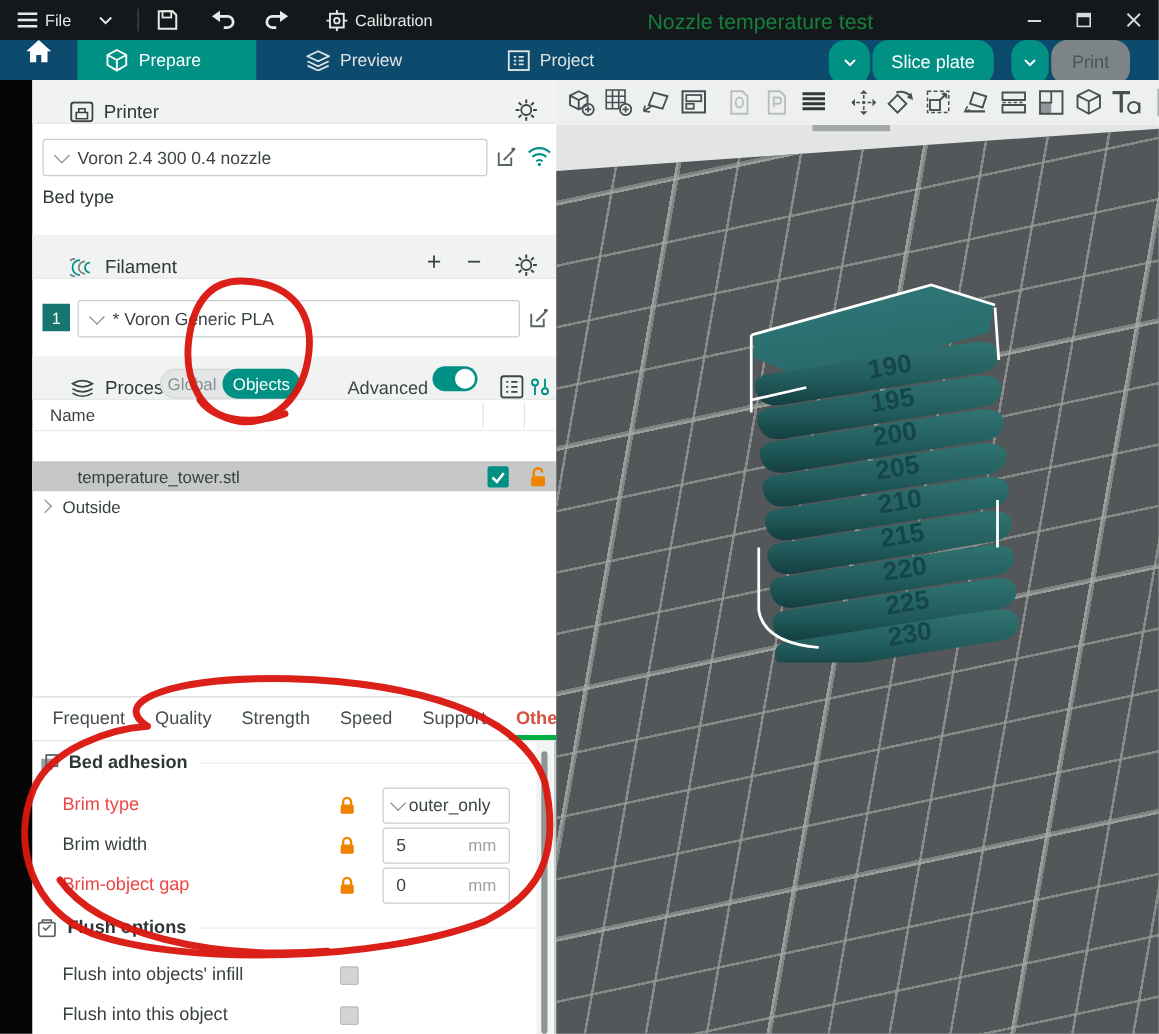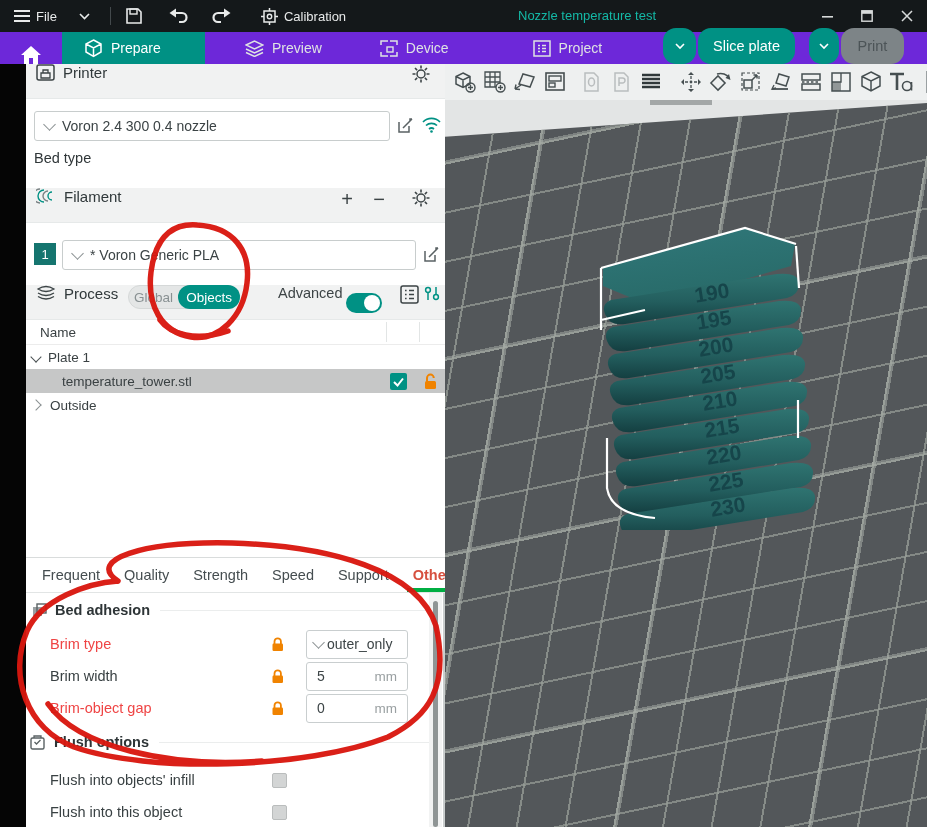--- a/index.html
+++ b/index.html
@@ -6,38 +6,38 @@
   html,body { width:927px; height:827px; overflow:hidden; background:#fff;
     font-family:"Liberation Sans", sans-serif; }
   .abs { position:absolute; }
   svg { display:block; }
 
   
   #titlebar { left:0; top:0; width:927px; height:32px; background:#14181a; color:#e8eaea;
     display:flex; align-items:center; font-size:13px; }
   #titlebar .tb-item { display:flex; align-items:center; gap:6px; padding:0 8px; height:100%; }
   .tb-sep { width:1px; height:18px; background:#43494c; margin:0 6px; }
-  #win-title { position:absolute; left:518px; top:8px; font-size:13px; color:#14b8a6; }
+  #win-title { position:absolute; left:518px; top:8px; font-size:17px; color:#15803d; }
   .win-ctrls { position:absolute; right:0; top:0; height:32px; display:flex; align-items:center; }
   .win-btn { width:40px; height:32px; display:flex; align-items:center; justify-content:center; }
 
   
-  #navbar { left:0; top:32px; width:927px; height:32px; background:#6d28d9; display:flex; align-items:flex-end; }
+  #navbar { left:0; top:32px; width:927px; height:32px; background:#0c4a6e; display:flex; align-items:flex-start; }
   .nav-tab { height:32px; display:flex; align-items:center; gap:8px; padding:0 22px;
     color:#dfe3e3; font-size:14px; }
   .nav-tab.active { background:#009184; color:#fff; }
   .pill { height:36px; border-radius:13px; display:flex; align-items:center; justify-content:center; }
   .pill.teal { background:#009184; color:#fff; }
   .pill.gray { background:#7d8487; color:#4c5457; }
 
   
   #left-black { left:0; top:64px; width:26px; height:763px; background:#050505; }
   #panel { left:26px; top:64px; width:419px; height:763px; background:#fff; }
   .strip { position:absolute; left:0; width:419px; height:35px; background:#f1f2f2;
-    display:flex; align-items:flex-start; border-bottom:1px solid #e6e9e9; }
+    display:flex; align-items:flex-end; border-bottom:1px solid #e6e9e9;padding-left:20px; }
   .strip .title { font-size:15px; color:#30383a; margin-left:8px; }
   .combo { position:absolute; height:30px; background:#fff; border:1px solid #c8cdcd; border-radius:3px;
     display:flex; align-items:center; font-size:14px; color:#3b4345; }
   .chev { width:9px; height:9px; border-left:1.6px solid #8a9092; border-bottom:1.6px solid #8a9092;
     transform:rotate(-45deg); margin:0 8px 3px 10px; flex:0 0 auto; }
   .seg { position:absolute; height:24px; background:#e4e6e6; border:1px solid #d5d8d8; border-radius:13px;
     display:flex; align-items:center; font-size:13.5px; }
   .toggle { position:absolute; width:36px; height:20px; border-radius:10px; background:#009184; }
   .toggle .knob { position:absolute; right:2px; top:2px; width:16px; height:16px; border-radius:50%; background:#fff; }
 
@@ -169,27 +169,20 @@
     </svg>
     <span>Prepare</span>
   </div>
   <div class="nav-tab" style="margin-left:18px;">
     <svg width="19" height="17">
       <path d="M1 5 L9.5 1 L18 5 L9.5 9 Z" fill="none" stroke="#dfe3e3" stroke-width="1.4"></path>
       <path d="M1 9 L9.5 13 L18 9 M1 12.5 L9.5 16.5 L18 12.5" fill="none" stroke="#dfe3e3" stroke-width="1.4"></path>
     </svg>
     <span>Preview</span>
   </div>
-  <div class="nav-tab" style="margin-left:14px;">
-    <svg width="18" height="17">
-      <path d="M1 5 V1 H8 M10 1 H17 V5 M17 12 V16 H10 M8 16 H1 V12" fill="none" stroke="#dfe3e3" stroke-width="1.5"></path>
-      <rect x="7" y="7" width="6" height="5" fill="none" stroke="#dfe3e3" stroke-width="1.4"></rect>
-    </svg>
-    <span>Device</span>
-  </div>
   <div class="nav-tab" style="margin-left:40px;">
     <svg width="18" height="17">
       <rect x="1" y="1" width="16" height="15" fill="none" stroke="#dfe3e3" stroke-width="1.5"></rect>
       <path d="M5 5.5 h2 M5 8.5 h2 M5 11.5 h2 M9 5.5 h4 M9 8.5 h4 M9 11.5 h4" stroke="#dfe3e3" stroke-width="1.4"></path>
     </svg>
     <span>Project</span>
   </div>
   <div class="pill teal" style="position:absolute; left:663px; width:33px;">
     <svg width="10" height="7">
         <polyline points="1,1 5,5 9,1" fill="none" stroke="#fff" stroke-width="1.6"></polyline>
@@ -293,24 +286,20 @@
       <circle cx="5" cy="5" r="2.4" fill="none" stroke="#009184" stroke-width="1.5"></circle>
       <circle cx="13" cy="12" r="2.4" fill="none" stroke="#009184" stroke-width="1.5"></circle>
       <path d="M5 8 v7 M13 2 v7" stroke="#009184" stroke-width="1.5"></path>
     </svg>
   </div>
 
   <div class="olist-row" style="top:256px; height:25px; border-bottom:1px solid #ececec;">
     <span style="margin-left:14px;">Name</span>
     <div class="abs" style="left:360px; top:2px; width:1px; height:20px; background:#e2e5e5;"></div>
     <div class="abs" style="left:393px; top:2px; width:1px; height:20px; background:#e2e5e5;"></div>
-  </div>
-  <div class="olist-row" style="top:281px;">
-    <span class="tree-chev-d"></span>
-    <span style="margin-left:8px;">Plate 1</span>
   </div>
   <div class="olist-row" style="top:305px; background:#c6c7c7;">
     <span style="margin-left:36px;">temperature_tower.stl</span>
     <div class="abs" style="left:364px; top:4px; width:17px; height:17px; background:#009184; border-radius:2px;">
       <svg width="17" height="17">
           <polyline points="4,9 7.5,12.5 13,5.5" fill="none" stroke="#fff" stroke-width="2"></polyline>
         </svg>
     </div>
     <svg class="abs" style="left:397px; top:4px;" width="15" height="17">
       <path d="M4 8 V5 a3.4 3.4 0 0 1 6.8 0" fill="none" stroke="#f08300" stroke-width="2"></path>

